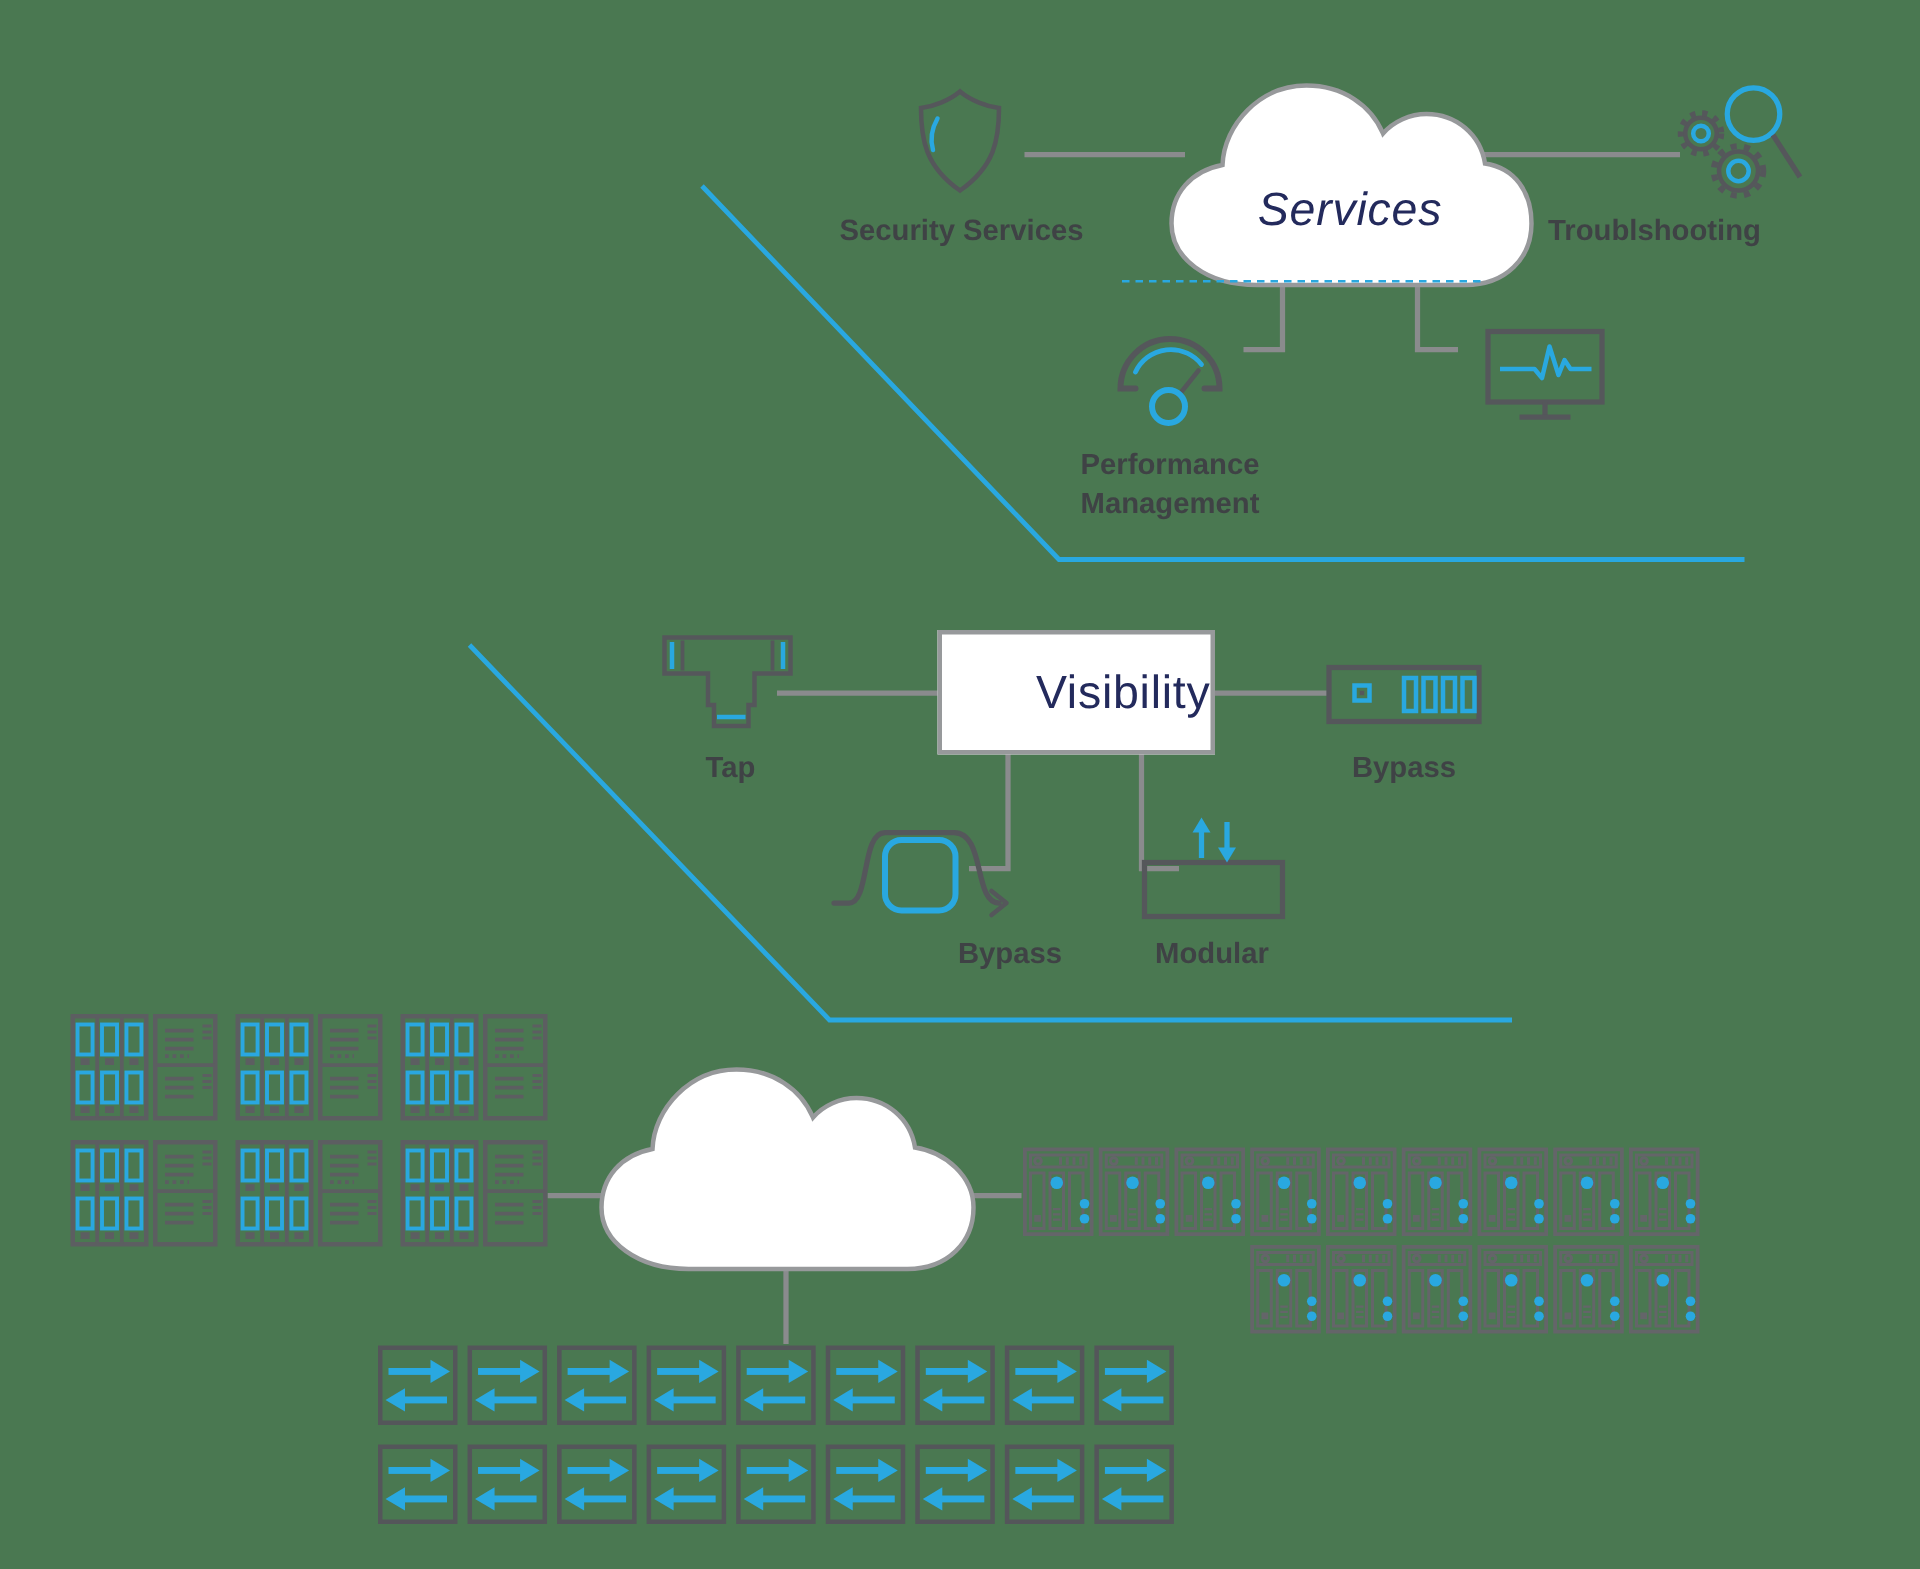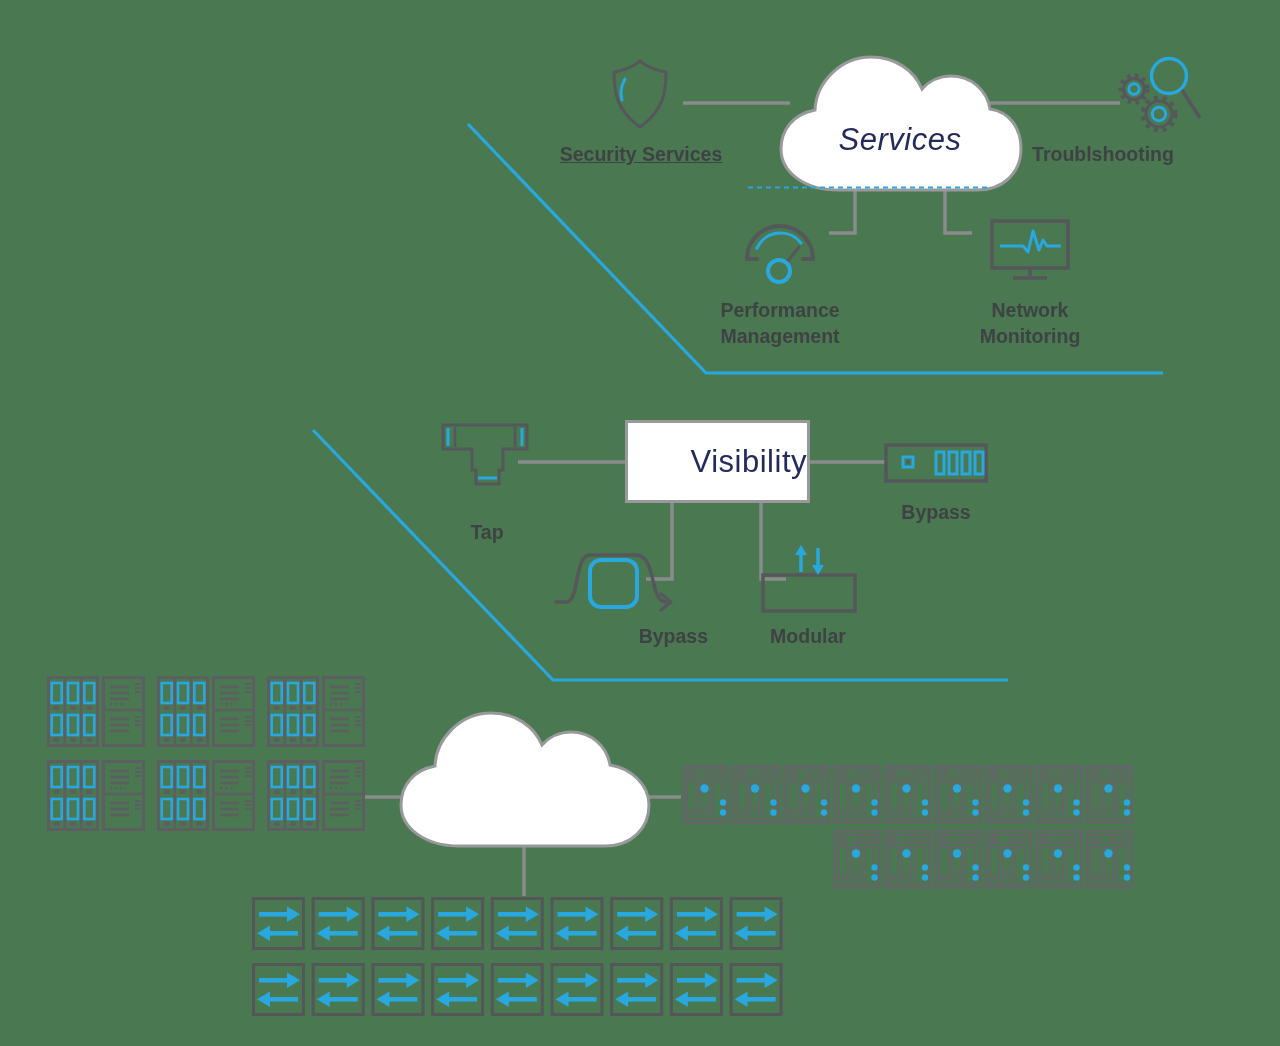--- a/index.html
+++ b/index.html
@@ -220,33 +220,32 @@
       <use href="#sym-arrowbox" x="431.1" y="963"></use>
       <use href="#sym-arrowbox" x="490.8" y="963"></use>
       <use href="#sym-arrowbox" x="550.5" y="963"></use>
       <use href="#sym-arrowbox" x="610.2" y="963"></use>
       <use href="#sym-arrowbox" x="669.9000000000001" y="963"></use>
       <use href="#sym-arrowbox" x="729.6" y="963"></use>
     </svg>
 
 <div class="cloud-title" style="left:790px;top:122px;width:220px;font-style:italic;">Services</div>
 
-<div class="label" style="left:546px;top:141px;width:190px;text-decoration:underline;">Security Services</div>
+<div class="label" style="left:546px;top:141px;width:190px;">Security Services</div>
 
 <div class="label" style="left:1008px;top:141px;width:190px;">Troublshooting</div>
 
 <div class="label" style="left:685px;top:297px;width:190px;">Performance Management</div>
 
-<div class="label" style="left:950px;top:297px;width:160px;">Network Monitoring</div>
 
 <div class="vis-box">
   <span>Visibility</span>
 </div>
 
-<div class="label" style="left:417px;top:499px;width:140px;margin-top:20px;">Tap</div>
+<div class="label" style="left:417px;top:499px;width:140px;">Tap</div>
 
 <div class="label" style="left:866px;top:499px;width:140px;">Bypass</div>
 
 <div class="label" style="left:568px;top:623px;width:140px;text-align:right;">Bypass</div>
 
 <div class="label" style="left:738px;top:623px;width:140px;">Modular</div>
 
 
 </div>
 

